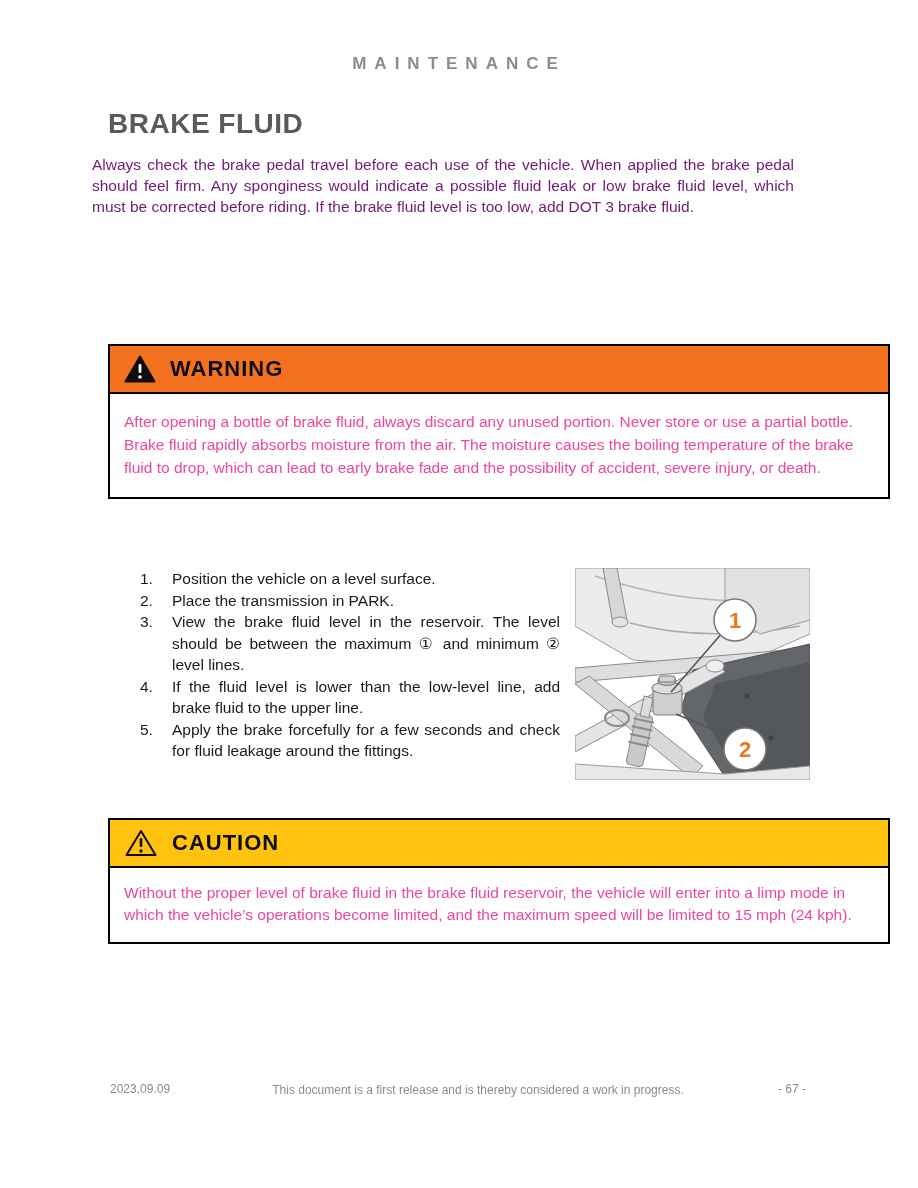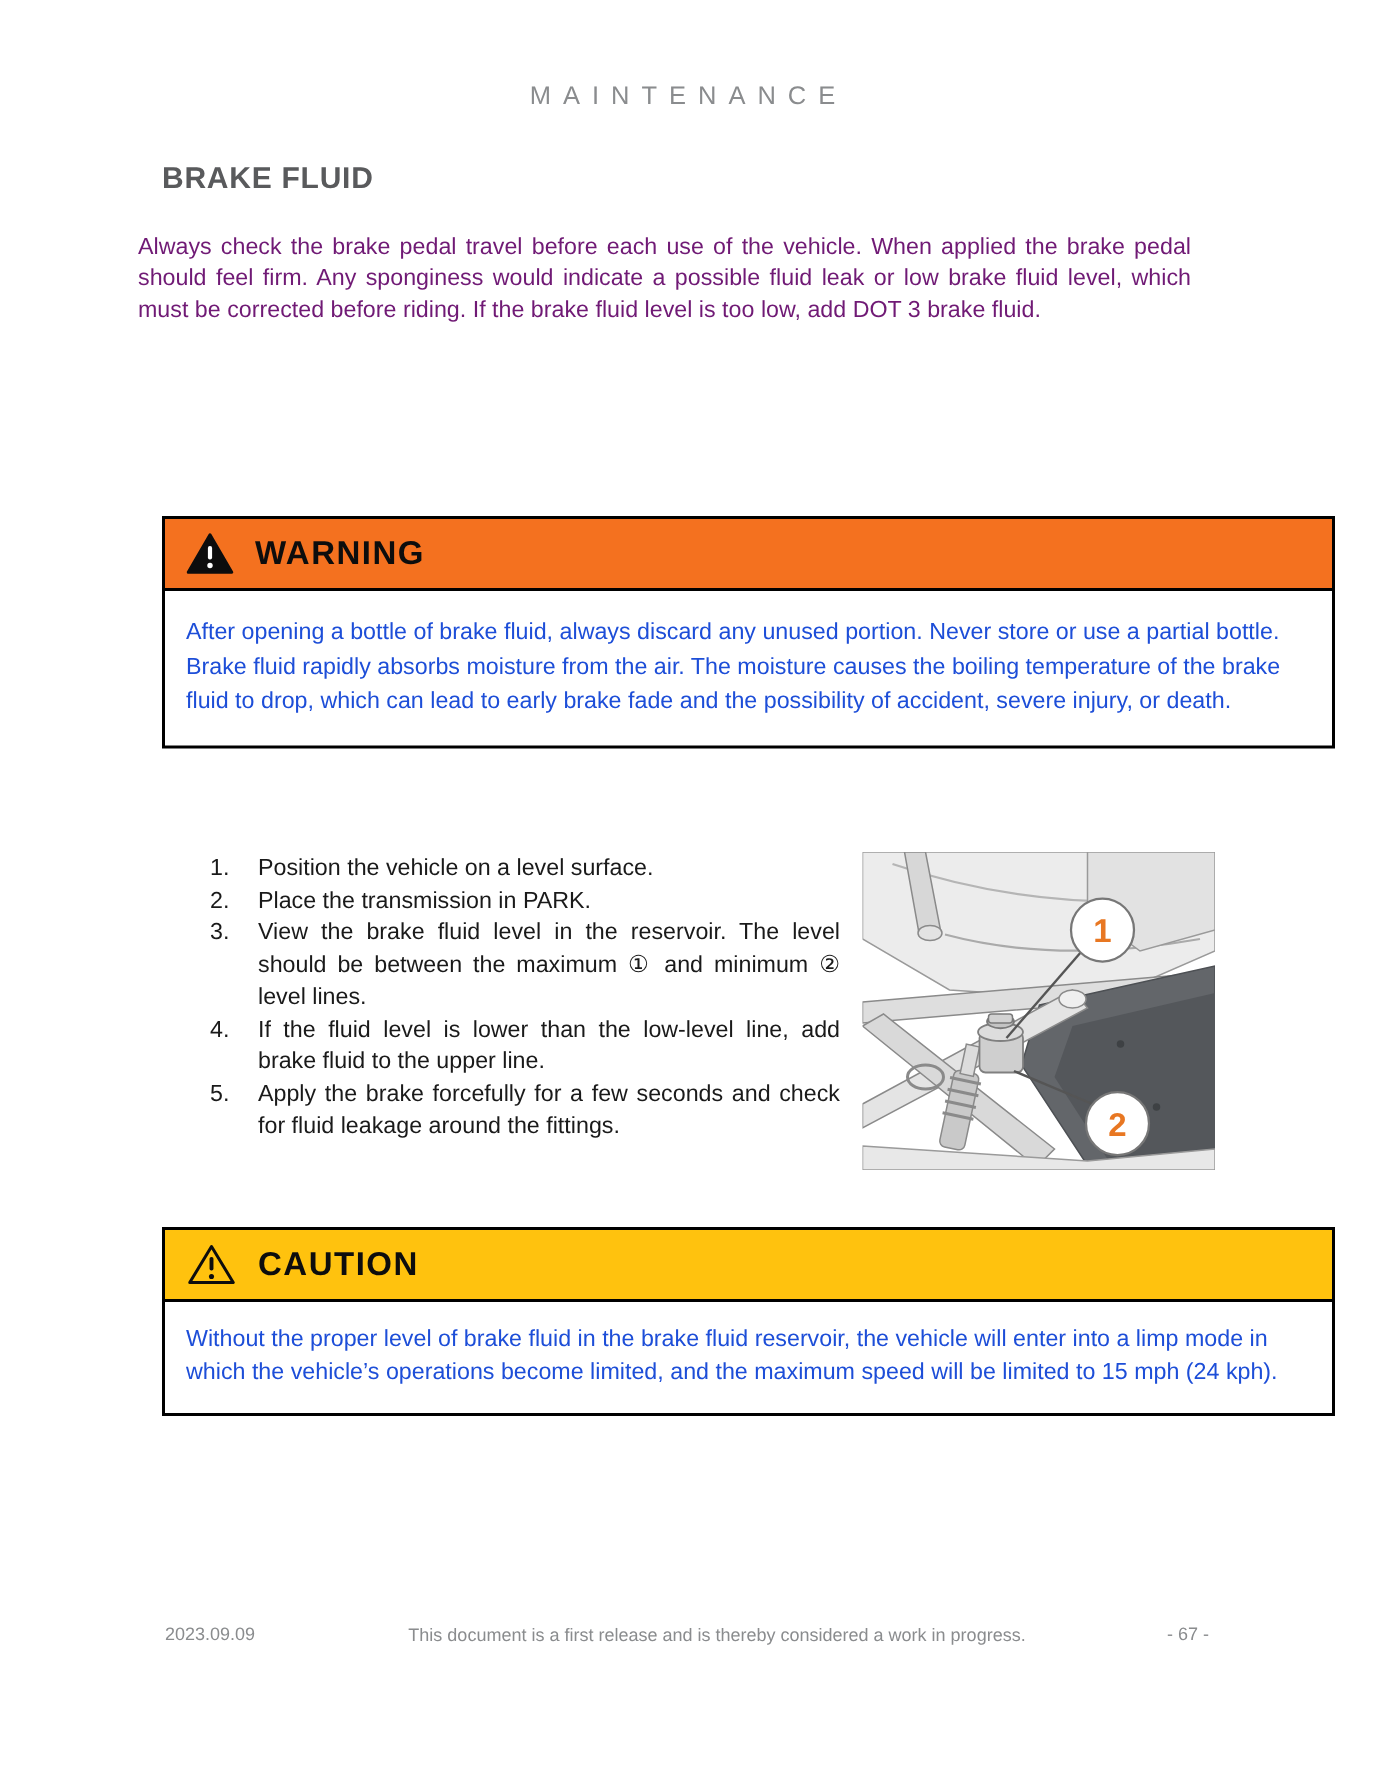--- a/index.html
+++ b/index.html
@@ -7,27 +7,27 @@
     position:relative;
     width:918px;height:1188px;
     background:#ffffff;
     font-family:"Liberation Sans", sans-serif;
     color:#1a1a1a;
     overflow:hidden;
   }
   .running-header{
     position:absolute;top:54px;left:0;width:100%;
     text-align:center;
-    font-size:17px;font-weight:400;
+    font-size:17px;font-weight:700;
     letter-spacing:8px;
     color:#8a8c8e;
   }
   .page-title{
     position:absolute;top:108px;left:108px;
-    font-size:20px;font-weight:700;
+    font-size:28px;font-weight:700;
     letter-spacing:0.5px;
     color:#595a5c;
   }
   .body-par{
     position:absolute;left:92px;width:702px;
     font-size:15.5px;line-height:21px;
     text-align:justify;
     color:#701a75;
   }
   .par1{top:138px;}
@@ -49,21 +49,21 @@
   .warning-header{background:#f4711f;}
   .caution-header{background:#ffc20e;text-align:center;}
   .alert-icon{display:inline-flex;margin-right:14px;}
   .alert-title{
     font-size:22px;font-weight:700;
     letter-spacing:1px;color:#0d0d0d;
   }
   .alert-body{
     padding:16px 14px 18px 14px;
     font-size:15.5px;line-height:23px;
-    text-align:left;color:#1d4ed8;
+    text-align:left;color:#ec4899;
   }
   .warning-box{top:344px;}
   .caution-box{top:818px;}
   .caution-box .alert-body{line-height:22px;padding:14px 14px 16px 14px;}
 
   
   .steps{
     position:absolute;top:568px;left:140px;width:420px;
     margin:0;padding:0;list-style:none;
     font-size:15.5px;line-height:21.5px;

